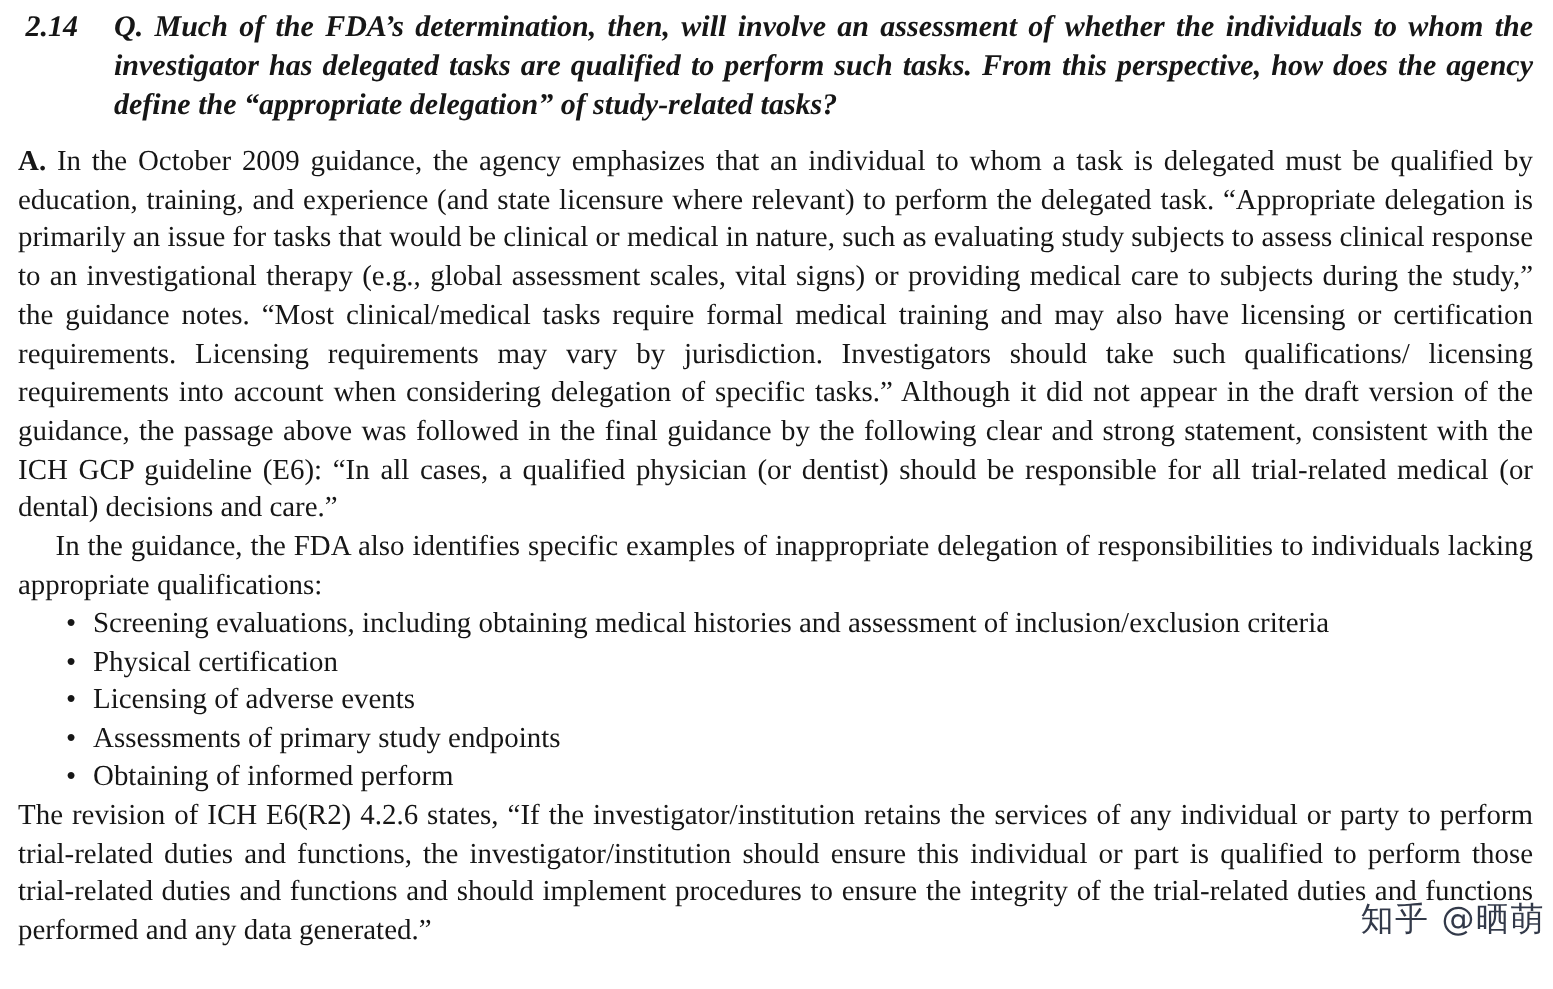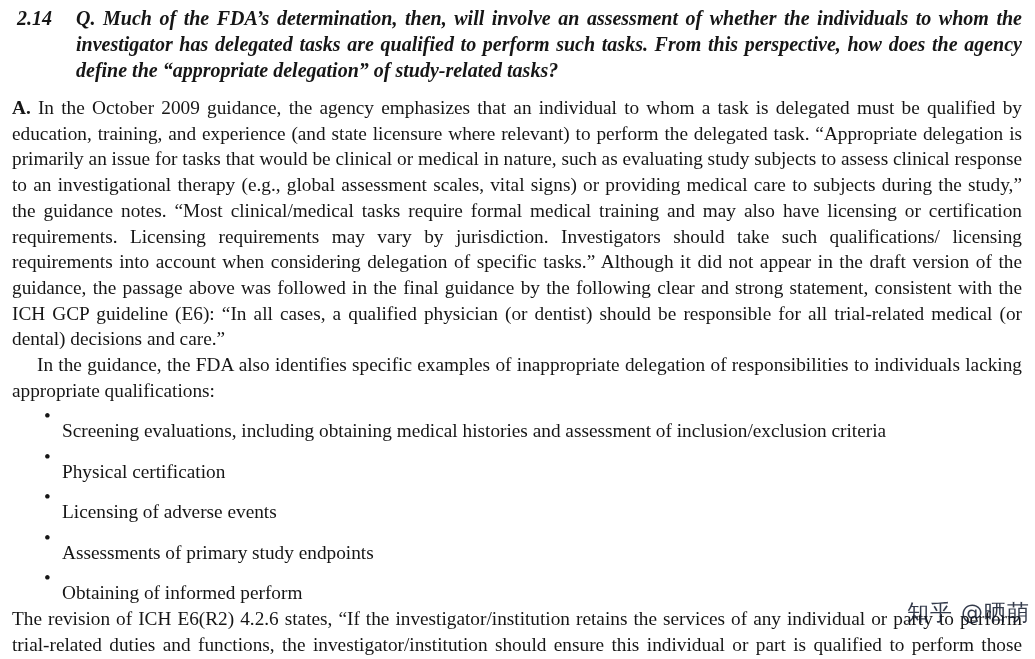--- a/index.html
+++ b/index.html
@@ -42,21 +42,21 @@
   .para2 { text-indent: 25px; }
   .bullet-list { margin: 0; padding: 0; }
   .bullet-row {
     display: flex;
     line-height: 25.5px;
   }
   .bullet-marker {
     flex: 0 0 18px;
     margin-left: 32px;
   }
-  .bullet-text { flex: 1; margin-top: 15px; }
+  .bullet-text { flex: 1; }
   .watermark {
     position: absolute;
     top: 598px;
     right: 5px;
     font-family: "DejaVu Sans", sans-serif;
     font-size: 22px;
     color: #0f172a;
     opacity: 0.85;
     letter-spacing: 1px;
     pointer-events: none;

